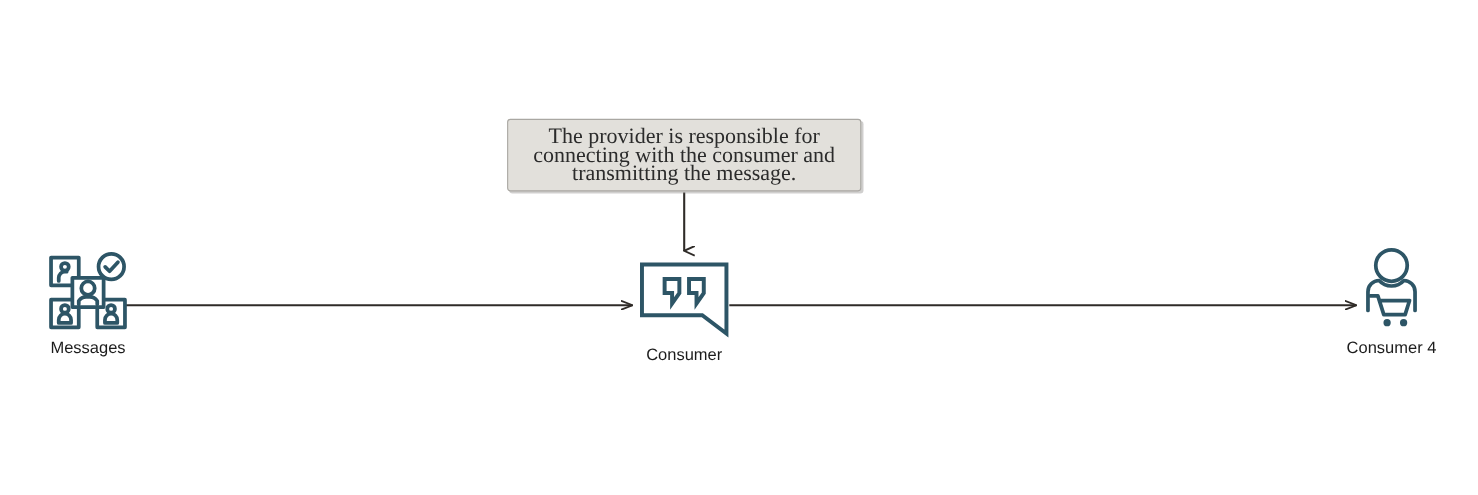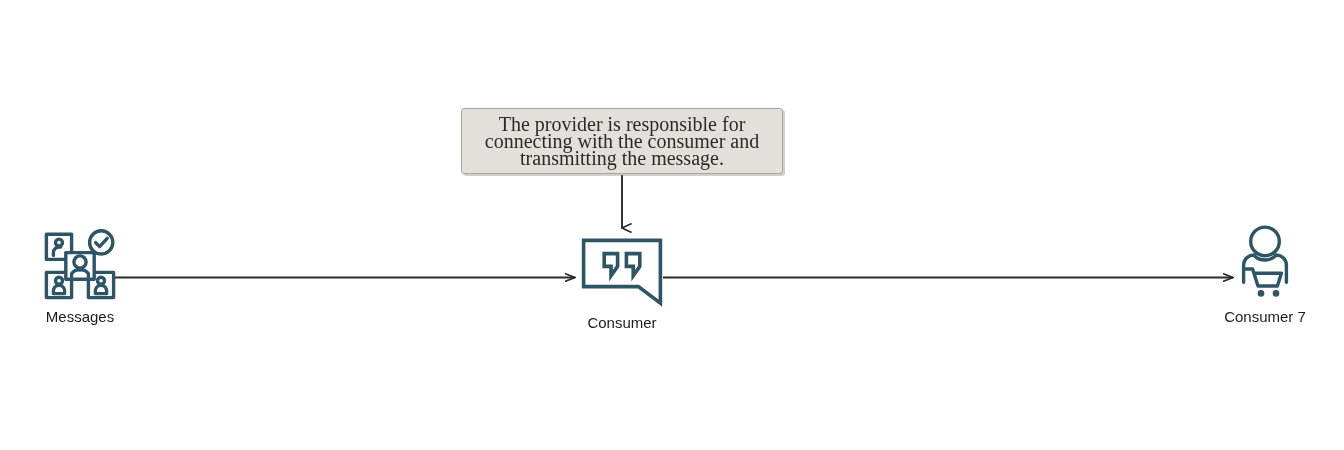--- a/index.html
+++ b/index.html
@@ -161,14 +161,14 @@
                  A14.8 14.8 0 0 0 45.2 31.0
                  A10.2 10.2 0 0 1 55.4 41.2 L55.4 58.2" fill="#ffffff"></path>
 
         <path d="M14.8 45.0 L21.6 45.0 L27.0 62.0 L46.4 62.0 L50.4 49.2 L23.4 49.2" fill="#ffffff" stroke-linejoin="round"></path>
 
         <circle cx="30.0" cy="69.4" r="3.3" fill="#2d5566" stroke="none"></circle>
         <circle cx="45.0" cy="69.4" r="3.3" fill="#2d5566" stroke="none"></circle>
       </g>
     </svg>
   </span>
-  <span class="node-label">Consumer 7</span>
+  <span class="node-label">Consumer 4</span>
 </div>
 
 </body></html>

